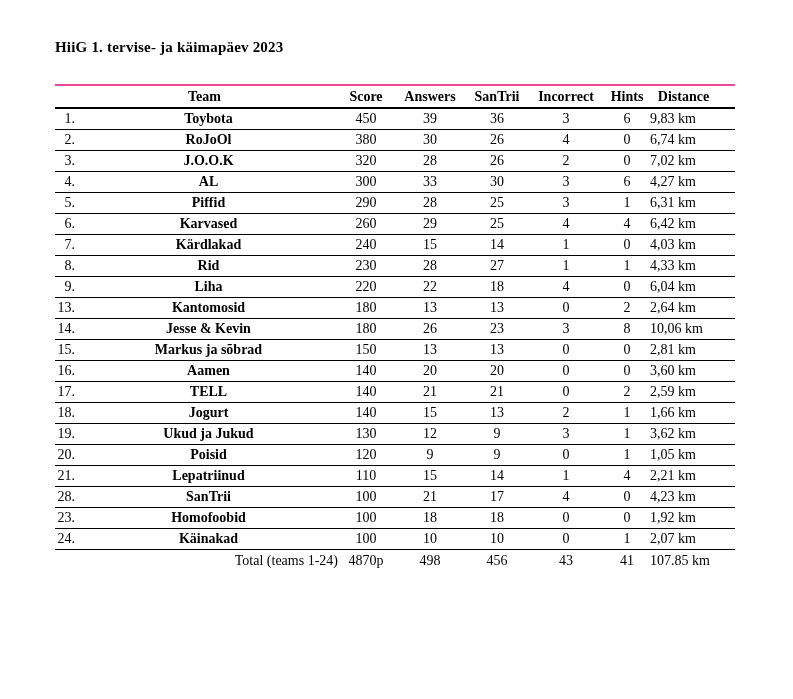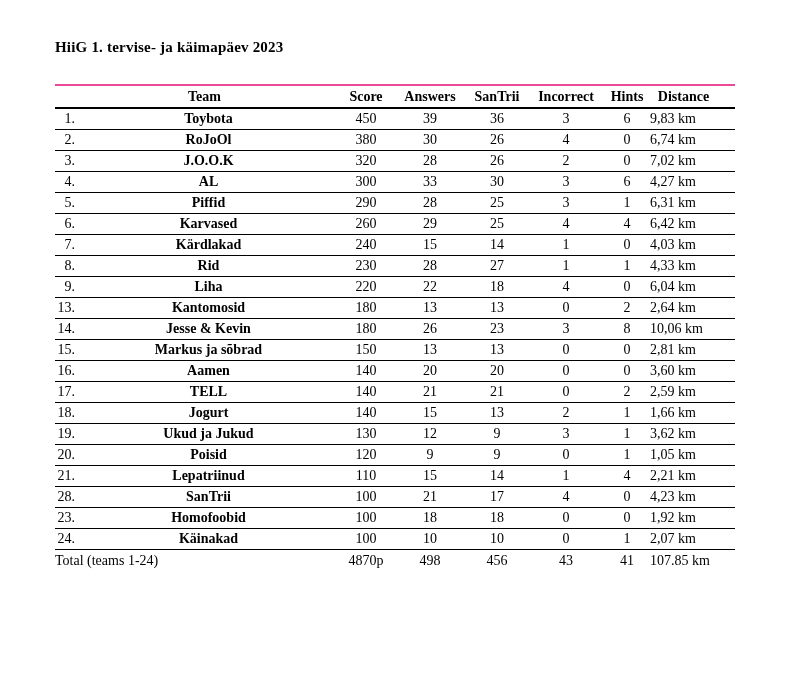--- a/index.html
+++ b/index.html
@@ -72,21 +72,21 @@
   }
   td.dist {
     text-align: left;
     padding-right: 20px;
   }
   tfoot td {
     height: 21px;
     border: none;
   }
   tfoot td.total-label {
-    text-align: left;
+    text-align: right;
   }
 </style>
 </head>
 <body>
 
 <div class="page">
 
   <h1 class="title">HiiG 1. tervise- ja käimapäev 2023</h1>
 
   <table class="results">

